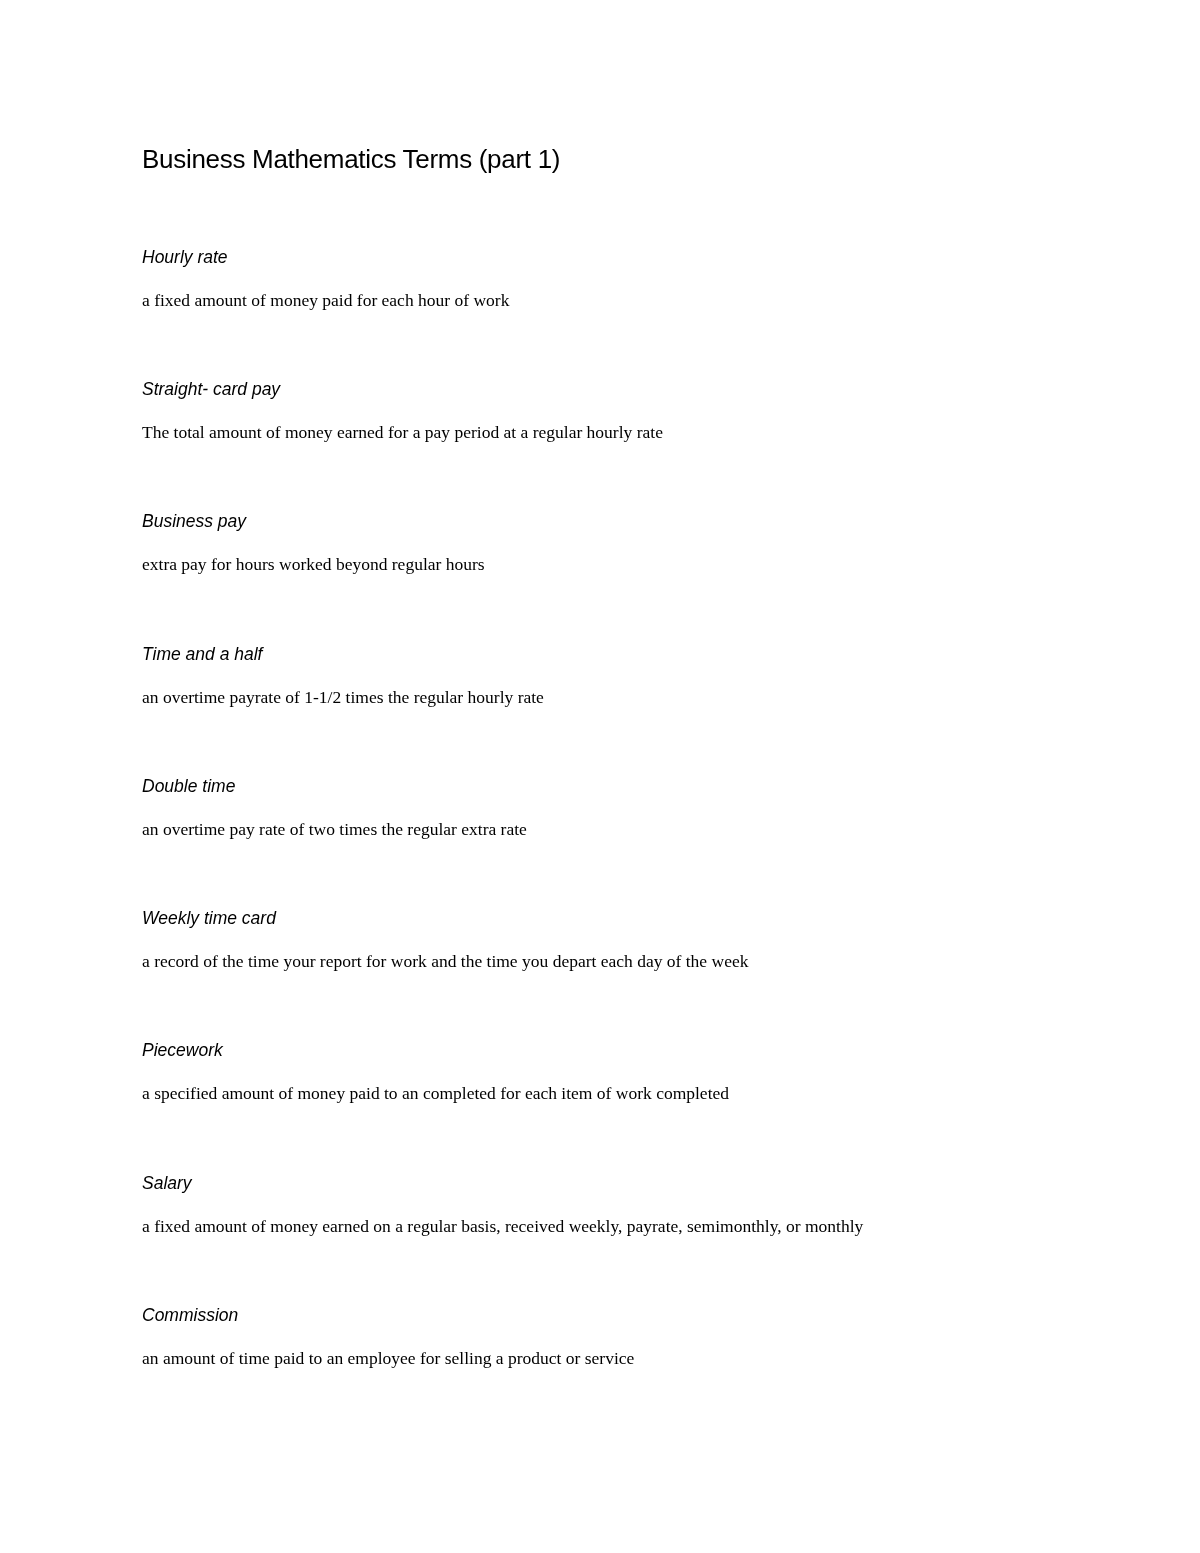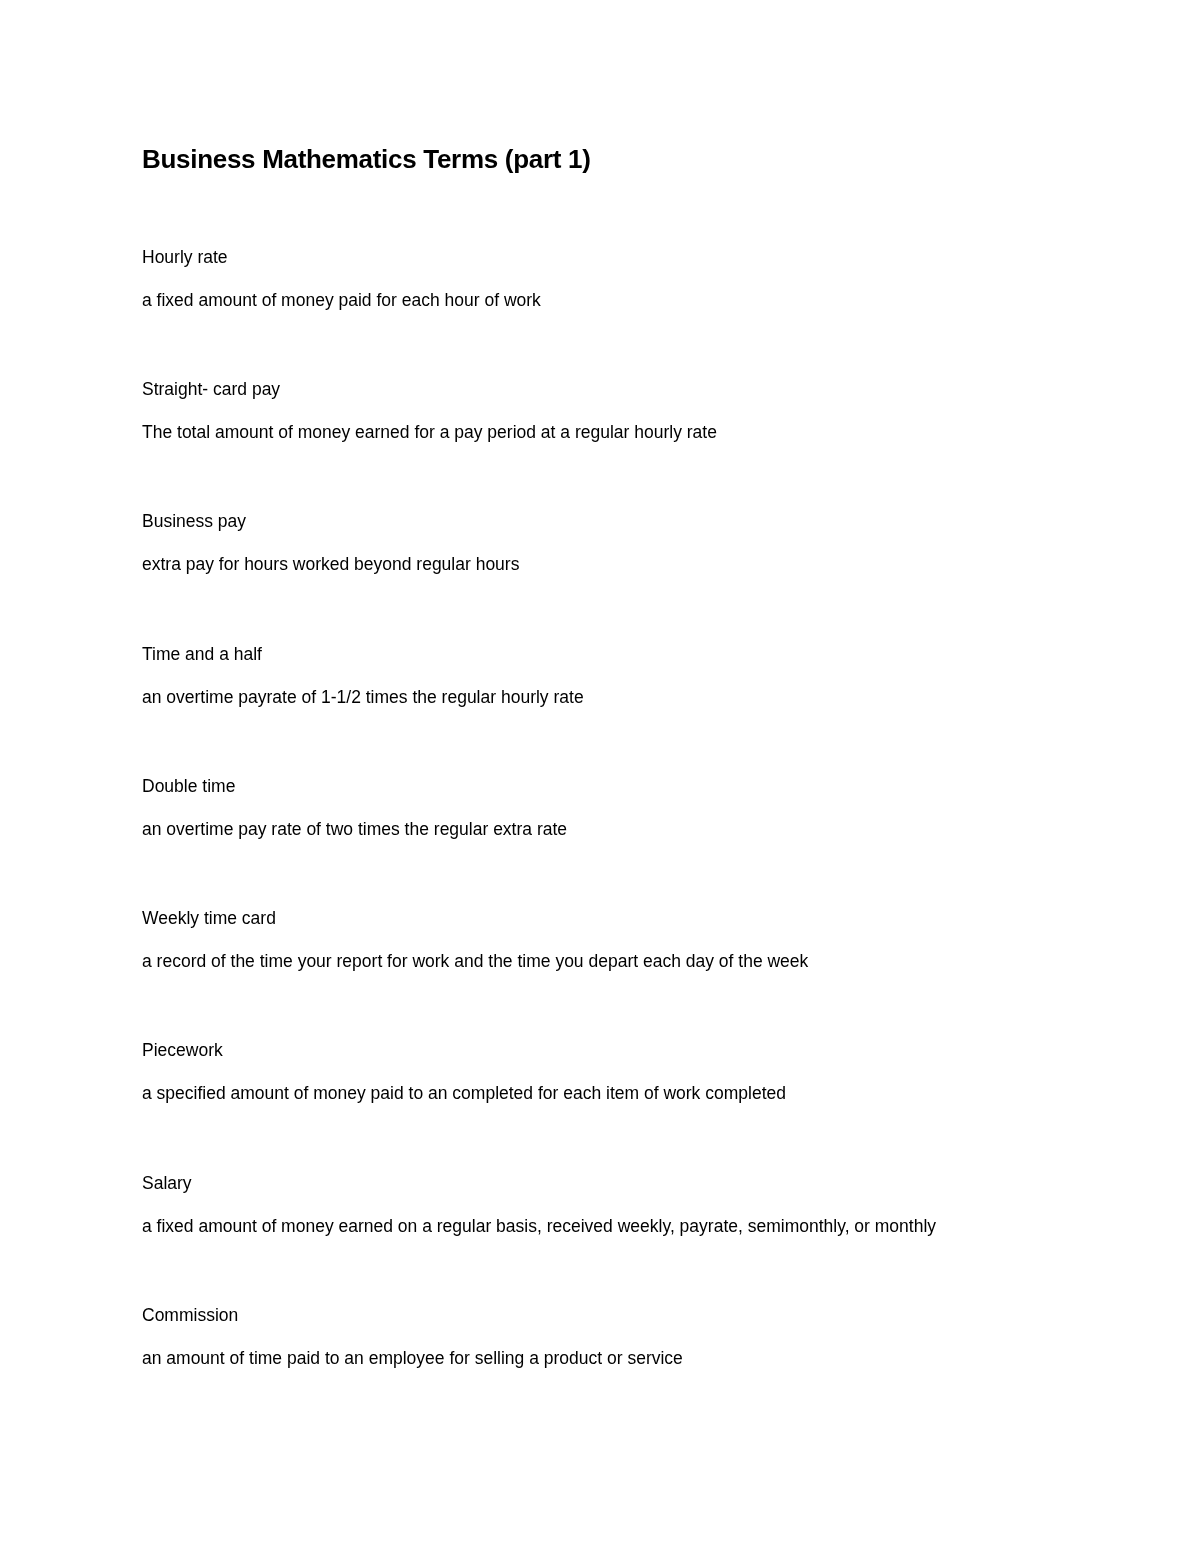--- a/index.html
+++ b/index.html
@@ -1,23 +1,23 @@
 <!DOCTYPE html>
 <html><head>
   <meta charset="utf-8">
   <style>
     html, body { margin: 0; padding: 0; background: #ffffff; }
     body { width: 1200px; height: 1553px; position: relative; overflow: hidden;
            font-family: "Liberation Sans", sans-serif; color: #000; }
     .page { position: absolute; left: 0; top: 0; width: 1200px; height: 1553px; background: #fff; }
-    .title { position: absolute; left: 142px; top: 144px; font-size: 26px; font-weight: bold;
+    .title { position: absolute; left: 142px; top: 144px; font-size: 26px; font-weight: normal;
              letter-spacing: -0.3px; margin: 0; white-space: nowrap; text-align: center; }
     .entry { position: absolute; left: 142px; width: 1000px; }
-    .term { position: absolute; left: 0; top: 0; font-size: 17.5px; white-space: nowrap; margin: 0; }
-    .def  { position: absolute; left: 0; top: 43px; font-size: 17.5px; white-space: nowrap; margin: 0; }
+    .term { position: absolute; left: 0; top: 0; font-size: 17.5px; white-space: nowrap; margin: 0; font-style: italic; }
+    .def  { position: absolute; left: 0; top: 43px; font-size: 17.5px; white-space: nowrap; margin: 0; font-family: Liberation Serif, serif; }
   </style>
 </head>
 <body>
 
 <div class="page">
   <h1 class="title">Business Mathematics Terms (part 1)</h1>
 
   <div class="entry" style="top:247px">
     <p class="term">Hourly rate</p>
     <p class="def">a fixed amount of money paid for each hour of work</p>

